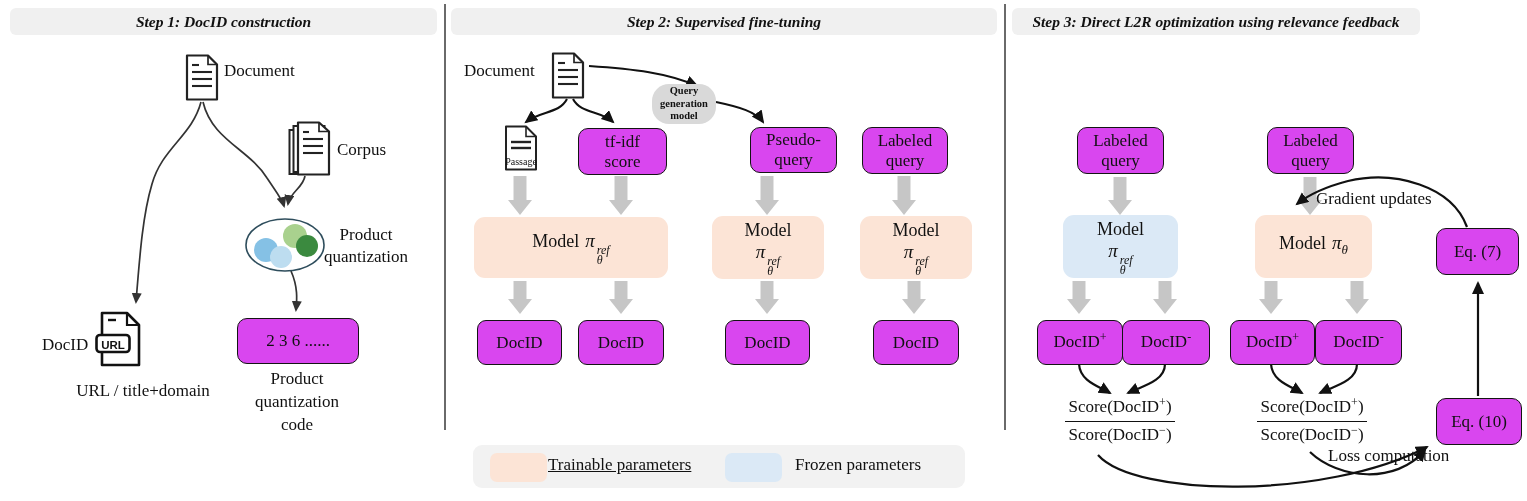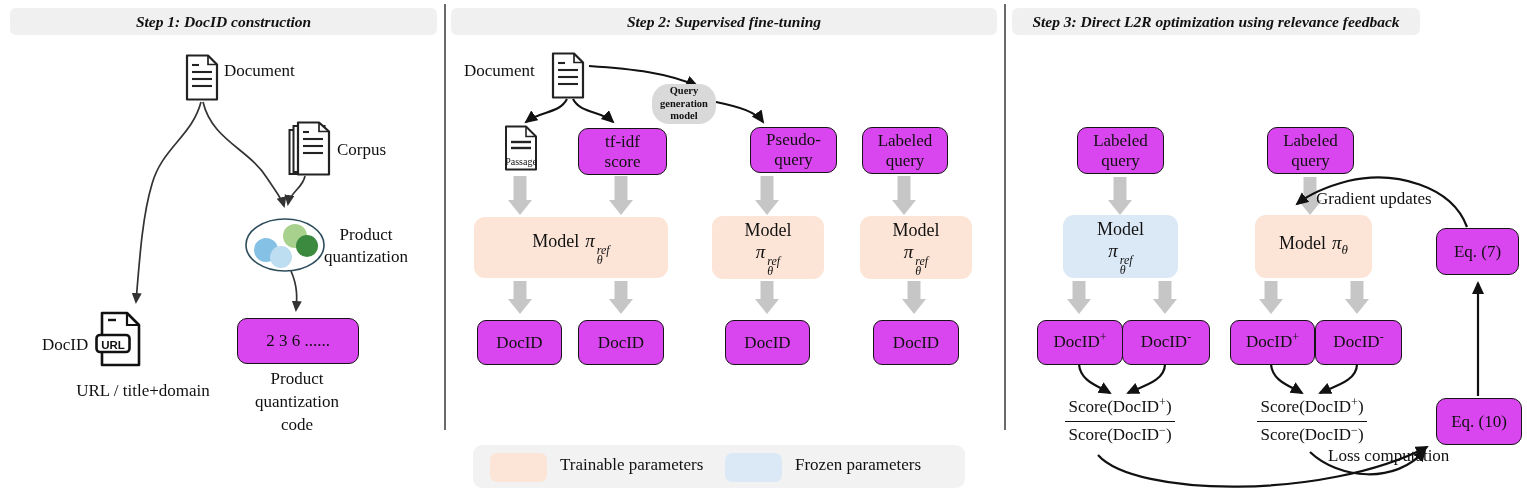--- a/index.html
+++ b/index.html
@@ -236,21 +236,21 @@
     </div>
   <div class="box" style="left:725px;top:320px;width:83px;height:43px;border-radius:9px;">
       <span>DocID</span>
     </div>
   <div class="box" style="left:873px;top:320px;width:84px;height:43px;border-radius:9px;">
       <span>DocID</span>
     </div>
 
   <div class="legend" style="left:473px;top:445px;width:492px;height:43px;">
     <div class="swatch trainable" style="left:17px;"></div>
-    <div class="lg-lbl" style="left:87px;">Trainable parameters</div>
+    <div class="lg-lbl" style="left:75px;text-decoration:underline;">Trainable parameters</div>
     <div class="swatch frozen" style="left:252px;"></div>
     <div class="lg-lbl" style="left:322px;">Frozen parameters</div>
   </div>
 
   <div class="box" style="left:1077px;top:127px;width:85px;height:45px;">
     <span>Labeled</span>
       <span>query</span>
   </div>
   <div class="box" style="left:1267px;top:127px;width:85px;height:45px;">
     <span>Labeled</span>

